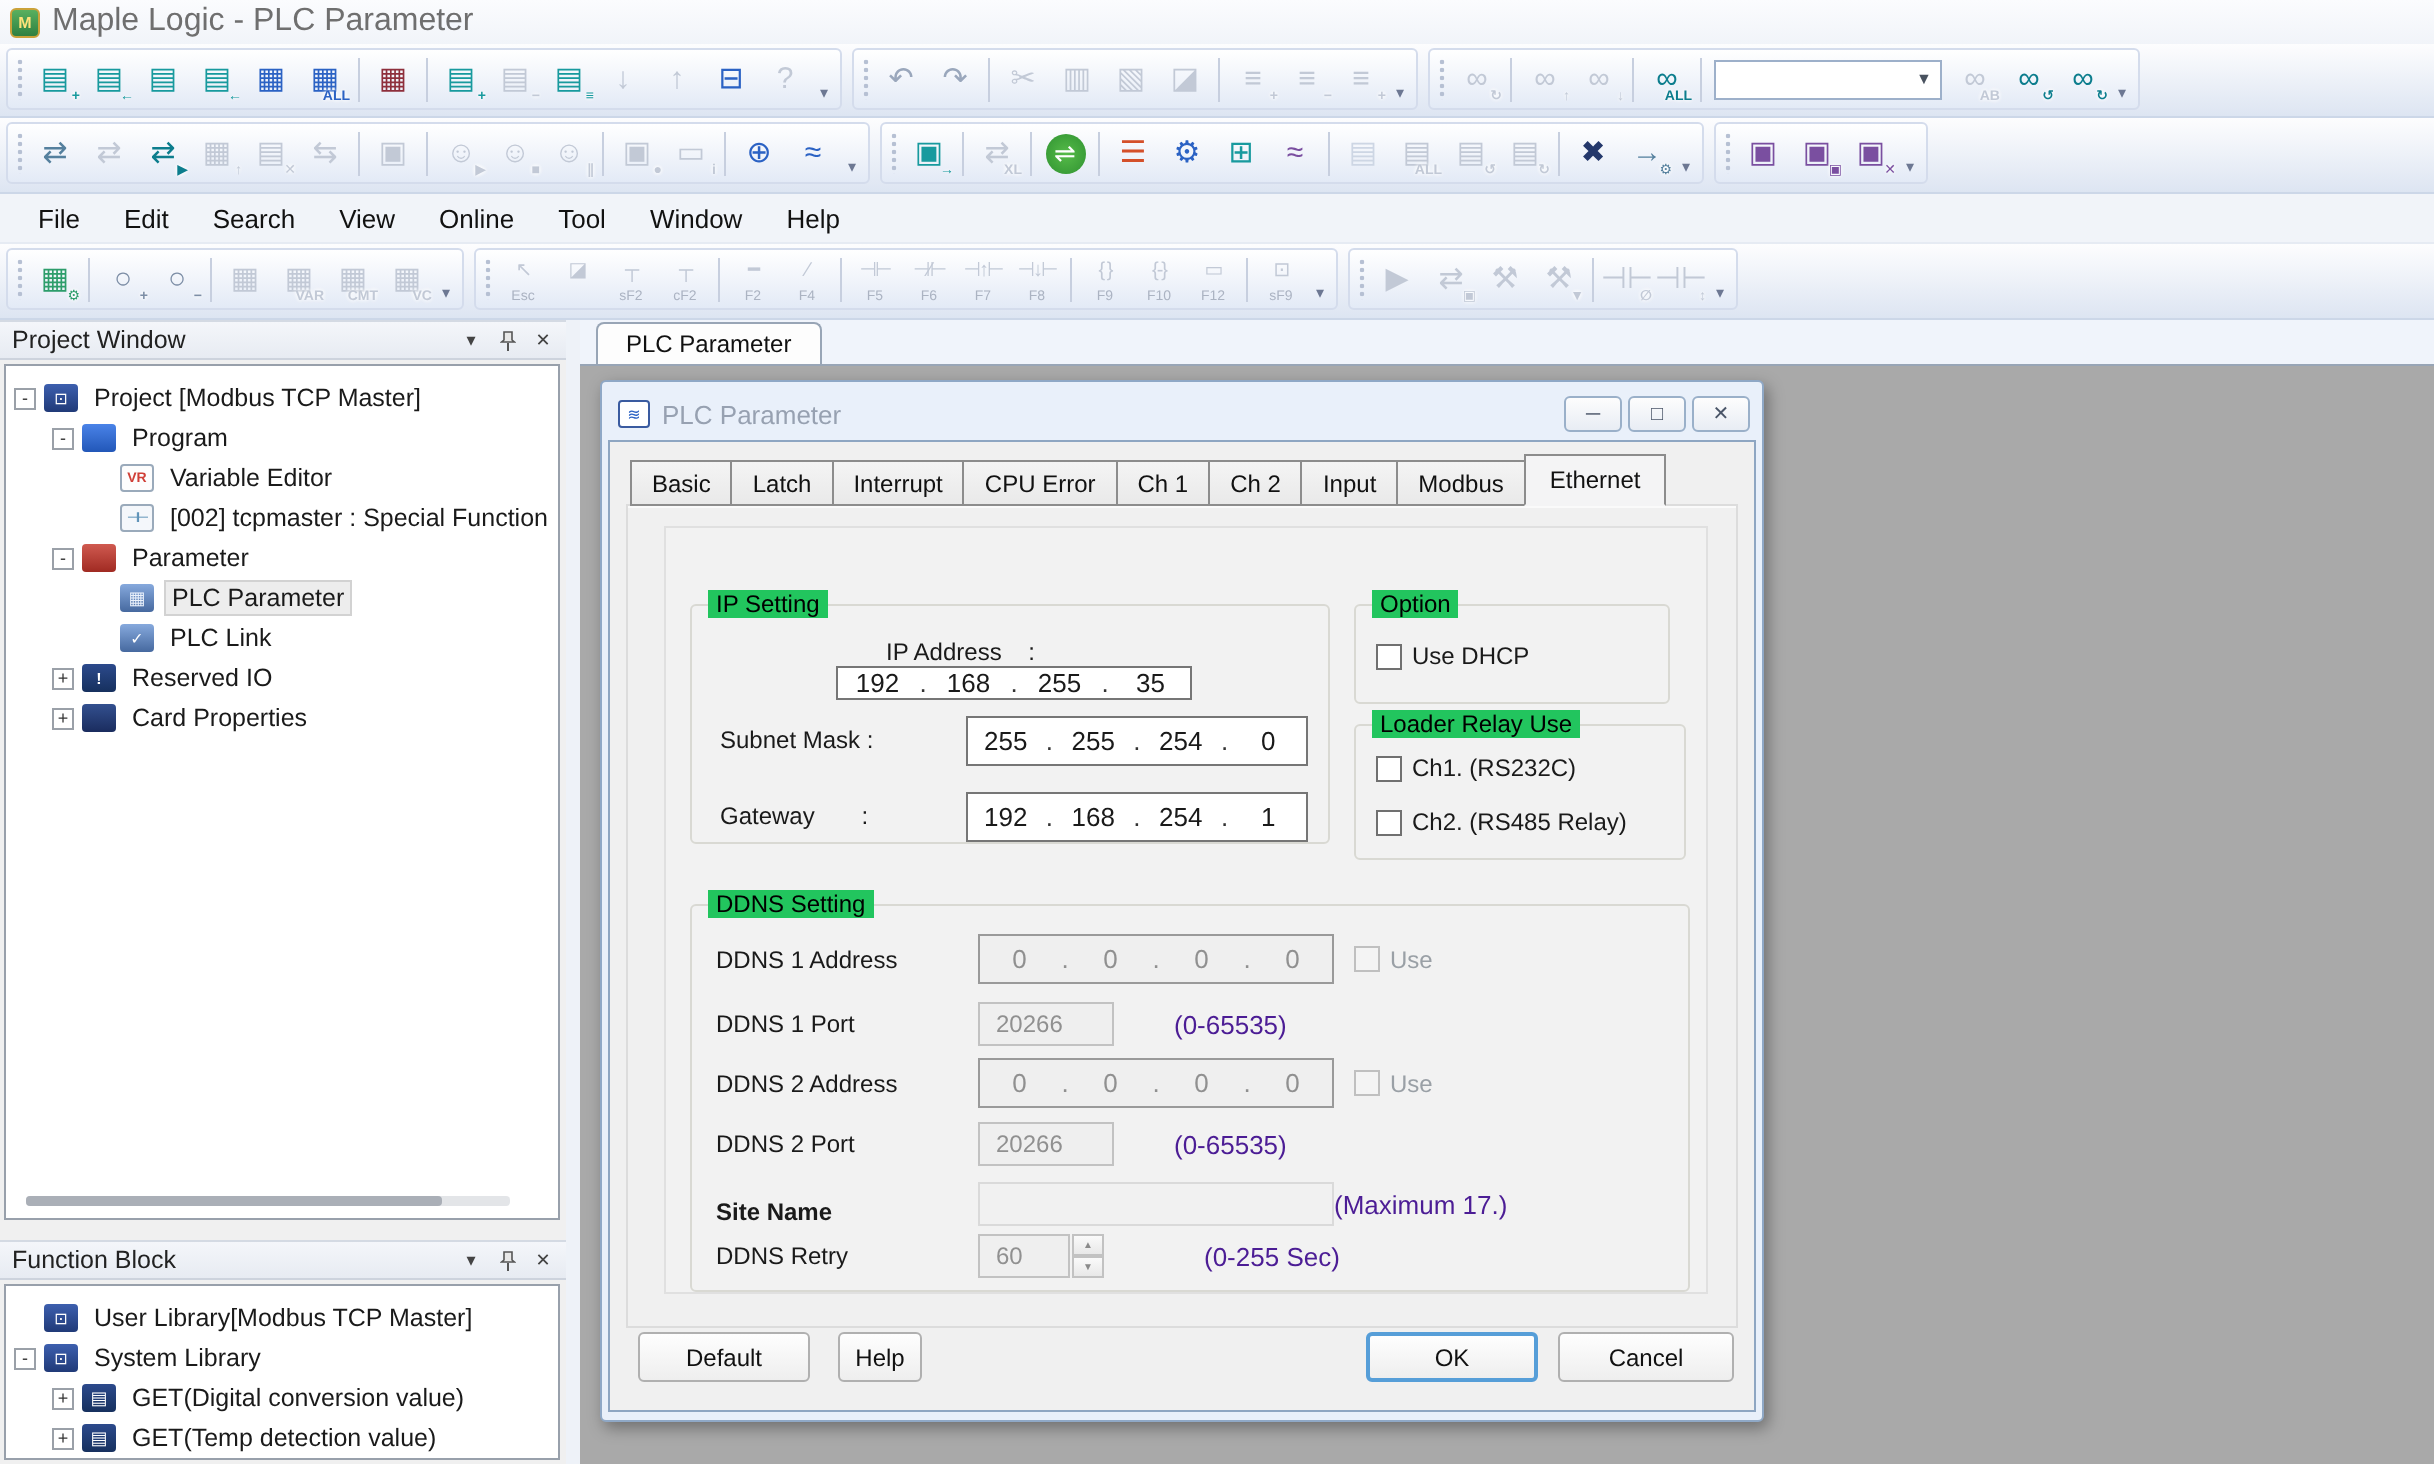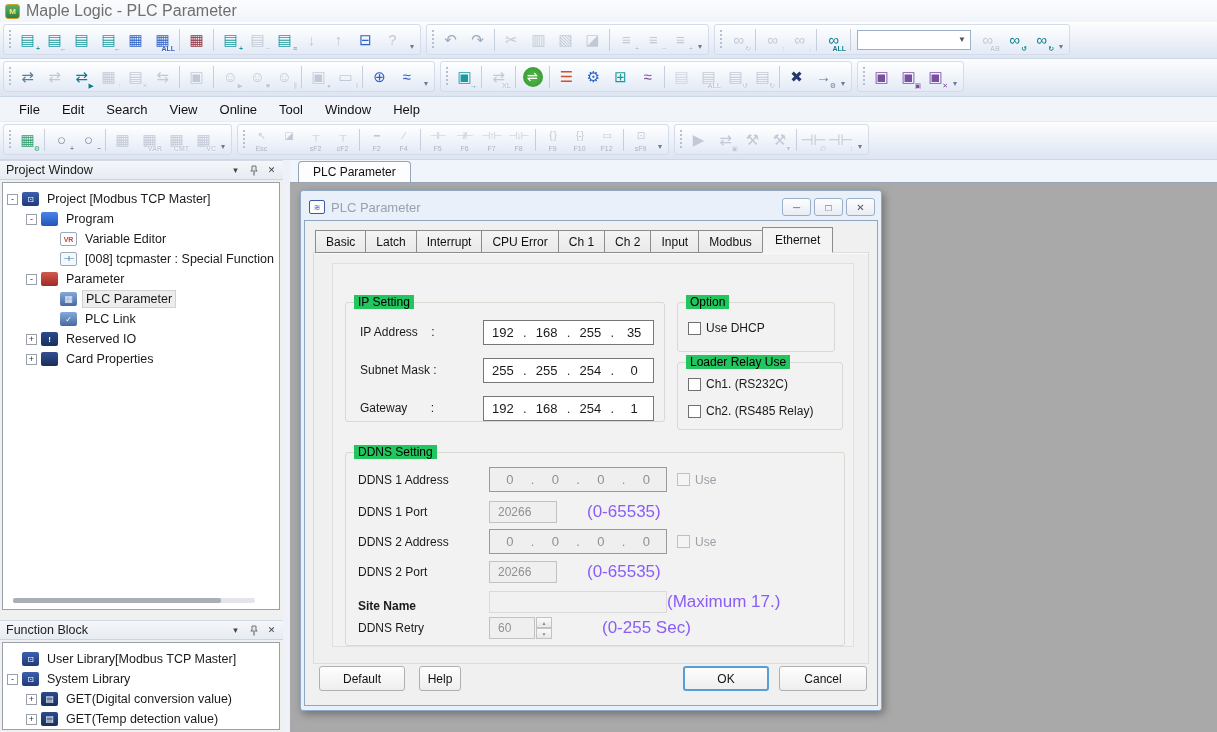--- a/index.html
+++ b/index.html
@@ -147,21 +147,21 @@
   .ddnsrow { position:absolute; left:12px; display:flex; align-items:center; }
   .ddlabel { width:131px; font-size:12px; }
   .smfield { width:68px; height:22px; background:#efefef; border:1px solid #c2c2c2; color:#909090;
     font-size:12px; display:flex; align-items:center; padding-left:8px; }
   .sitefield { width:178px; height:22px; background:#f1f1f1; border:1px solid #dadada; }
   .retryfield { width:46px; height:22px; background:#efefef; border:1px solid #c2c2c2; color:#909090;
     font-size:12px; display:flex; align-items:center; padding-left:8px; }
   .spinner { width:16px; height:22px; display:flex; flex-direction:column; margin-left:1px; }
   .spinbtn { flex:1; background:linear-gradient(#fafafa,#e8e8e8); border:1px solid #c2c2c2;
     font-size:5px; color:#8a8a8a; display:flex; align-items:center; justify-content:center; }
-  .hint { font-size:17px; color:#8b5cf6; }
+  .hint { font-size:13px; color:#4c1d95; }
   .usechk { margin-left:10px; }
 
   .btnrow { position:absolute; left:8px; right:8px; bottom:14px; height:25px; }
   .btn { position:absolute; height:25px; background:linear-gradient(#fefefe,#eeeeee);
     border:1px solid #b0b0b0; border-radius:3px; font-size:12px; color:#111; display:flex;
     align-items:center; justify-content:center; }
   .btn-default { left:6px; width:86px; }
   .btn-help { left:106px; width:42px; }
   .btn-ok { right:100px; width:86px; border:2px solid #569ed8; }
   .btn-cancel { right:2px; width:88px; }
@@ -596,21 +596,21 @@
           <div class="trow">
             <span class="tind" style="width: 38px;"></span>
             <span class="texp none"></span>
             <span class="ti ico-var">VR</span>
             <span class="tlabel">Variable Editor</span>
           </div>
           <div class="trow">
             <span class="tind" style="width: 38px;"></span>
             <span class="texp none"></span>
             <span class="ti ico-ladder">⊣⊢</span>
-            <span class="tlabel">[008] tcpmaster : Special Function</span>
+            <span class="tlabel">[002] tcpmaster : Special Function</span>
           </div>
           <div class="trow">
             <span class="tind" style="width: 19px;"></span>
             <span class="texp">-</span>
             <span class="ti ico-folder-red"></span>
             <span class="tlabel">Parameter</span>
           </div>
           <div class="trow sel">
             <span class="tind" style="width: 38px;"></span>
             <span class="texp none"></span>
@@ -709,21 +709,21 @@
               <span class="dtab">Modbus</span>
               <span class="dtab active">Ethernet</span>
             </div>
 
           <div class="tabpanel">
             <div class="contentbox">
 
               <div class="group g-ip">
                 <span class="glabel">IP Setting</span>
                 <div>
-                    <div class="iprow" style="top: 16px;">
+                    <div class="iprow" style="top: 16px; flex-direction: column;">
                       <span class="iplabel">IP Address    :</span>
                       <span class="octfield">
                         <span class="oct">192</span>
                         <span class="dot">.</span>
                         <span class="oct">168</span>
                         <span class="dot">.</span>
                         <span class="oct">255</span>
                         <span class="dot">.</span>
                         <span class="oct">35</span>
                       </span>

